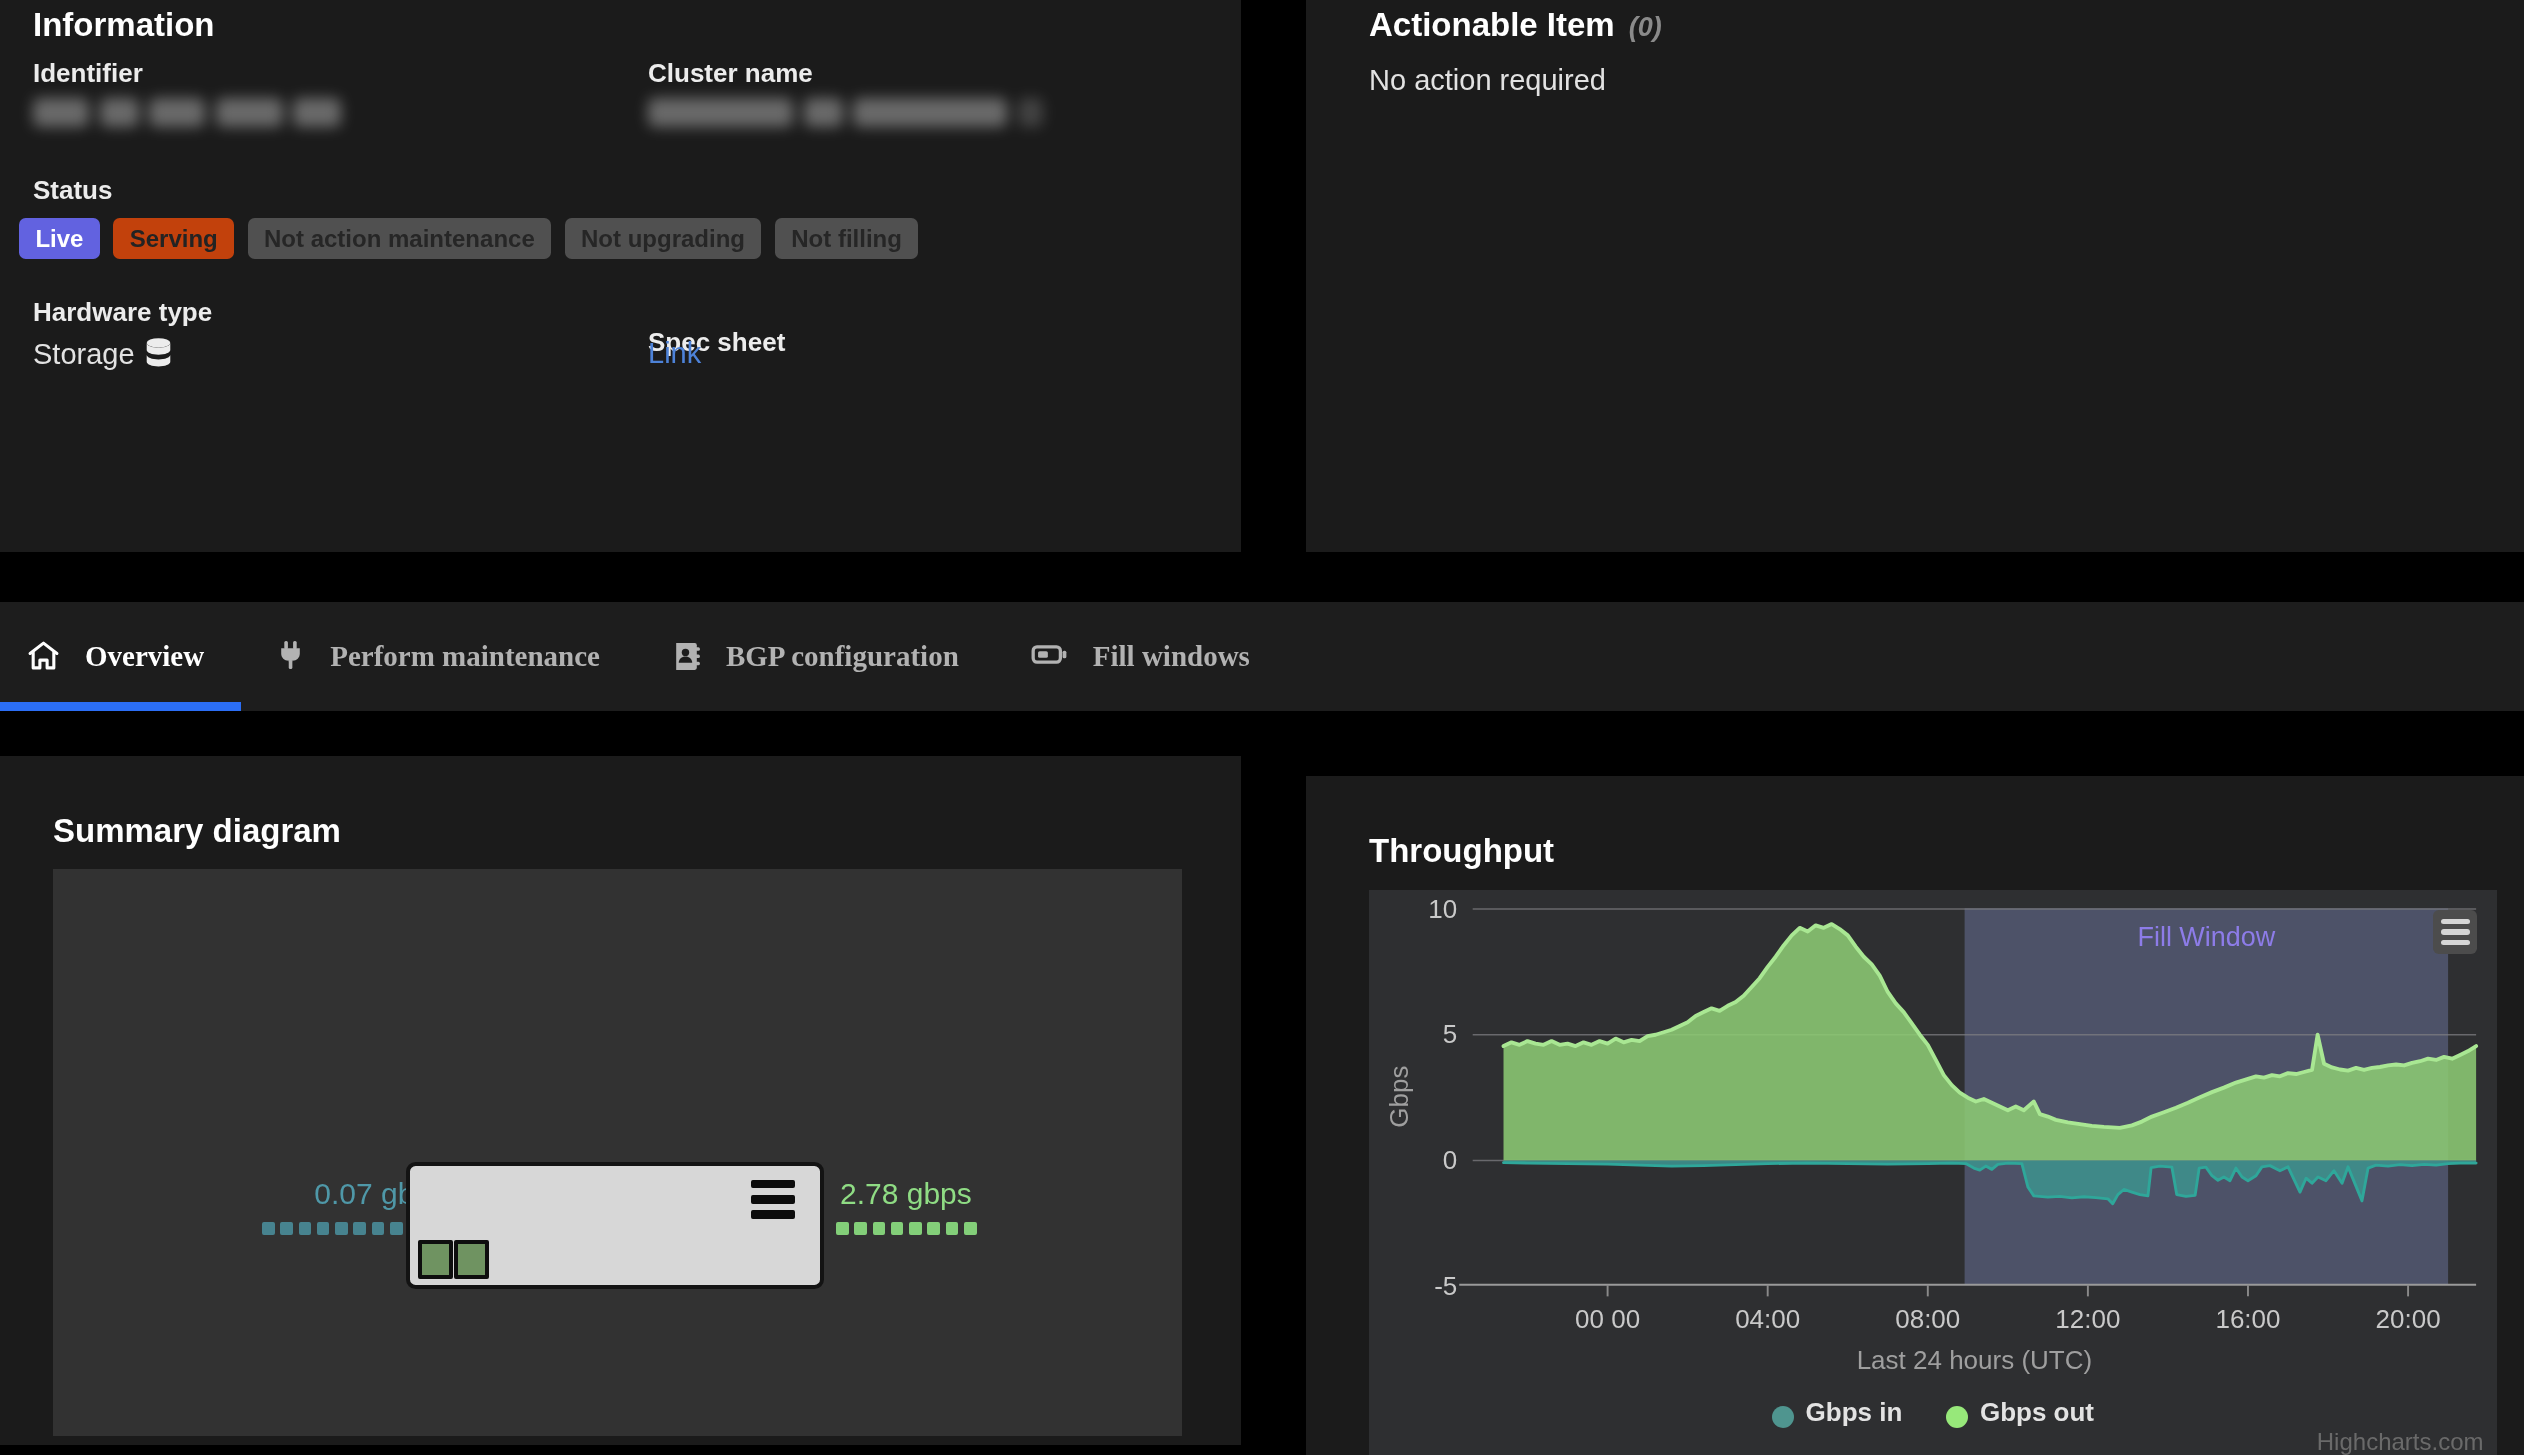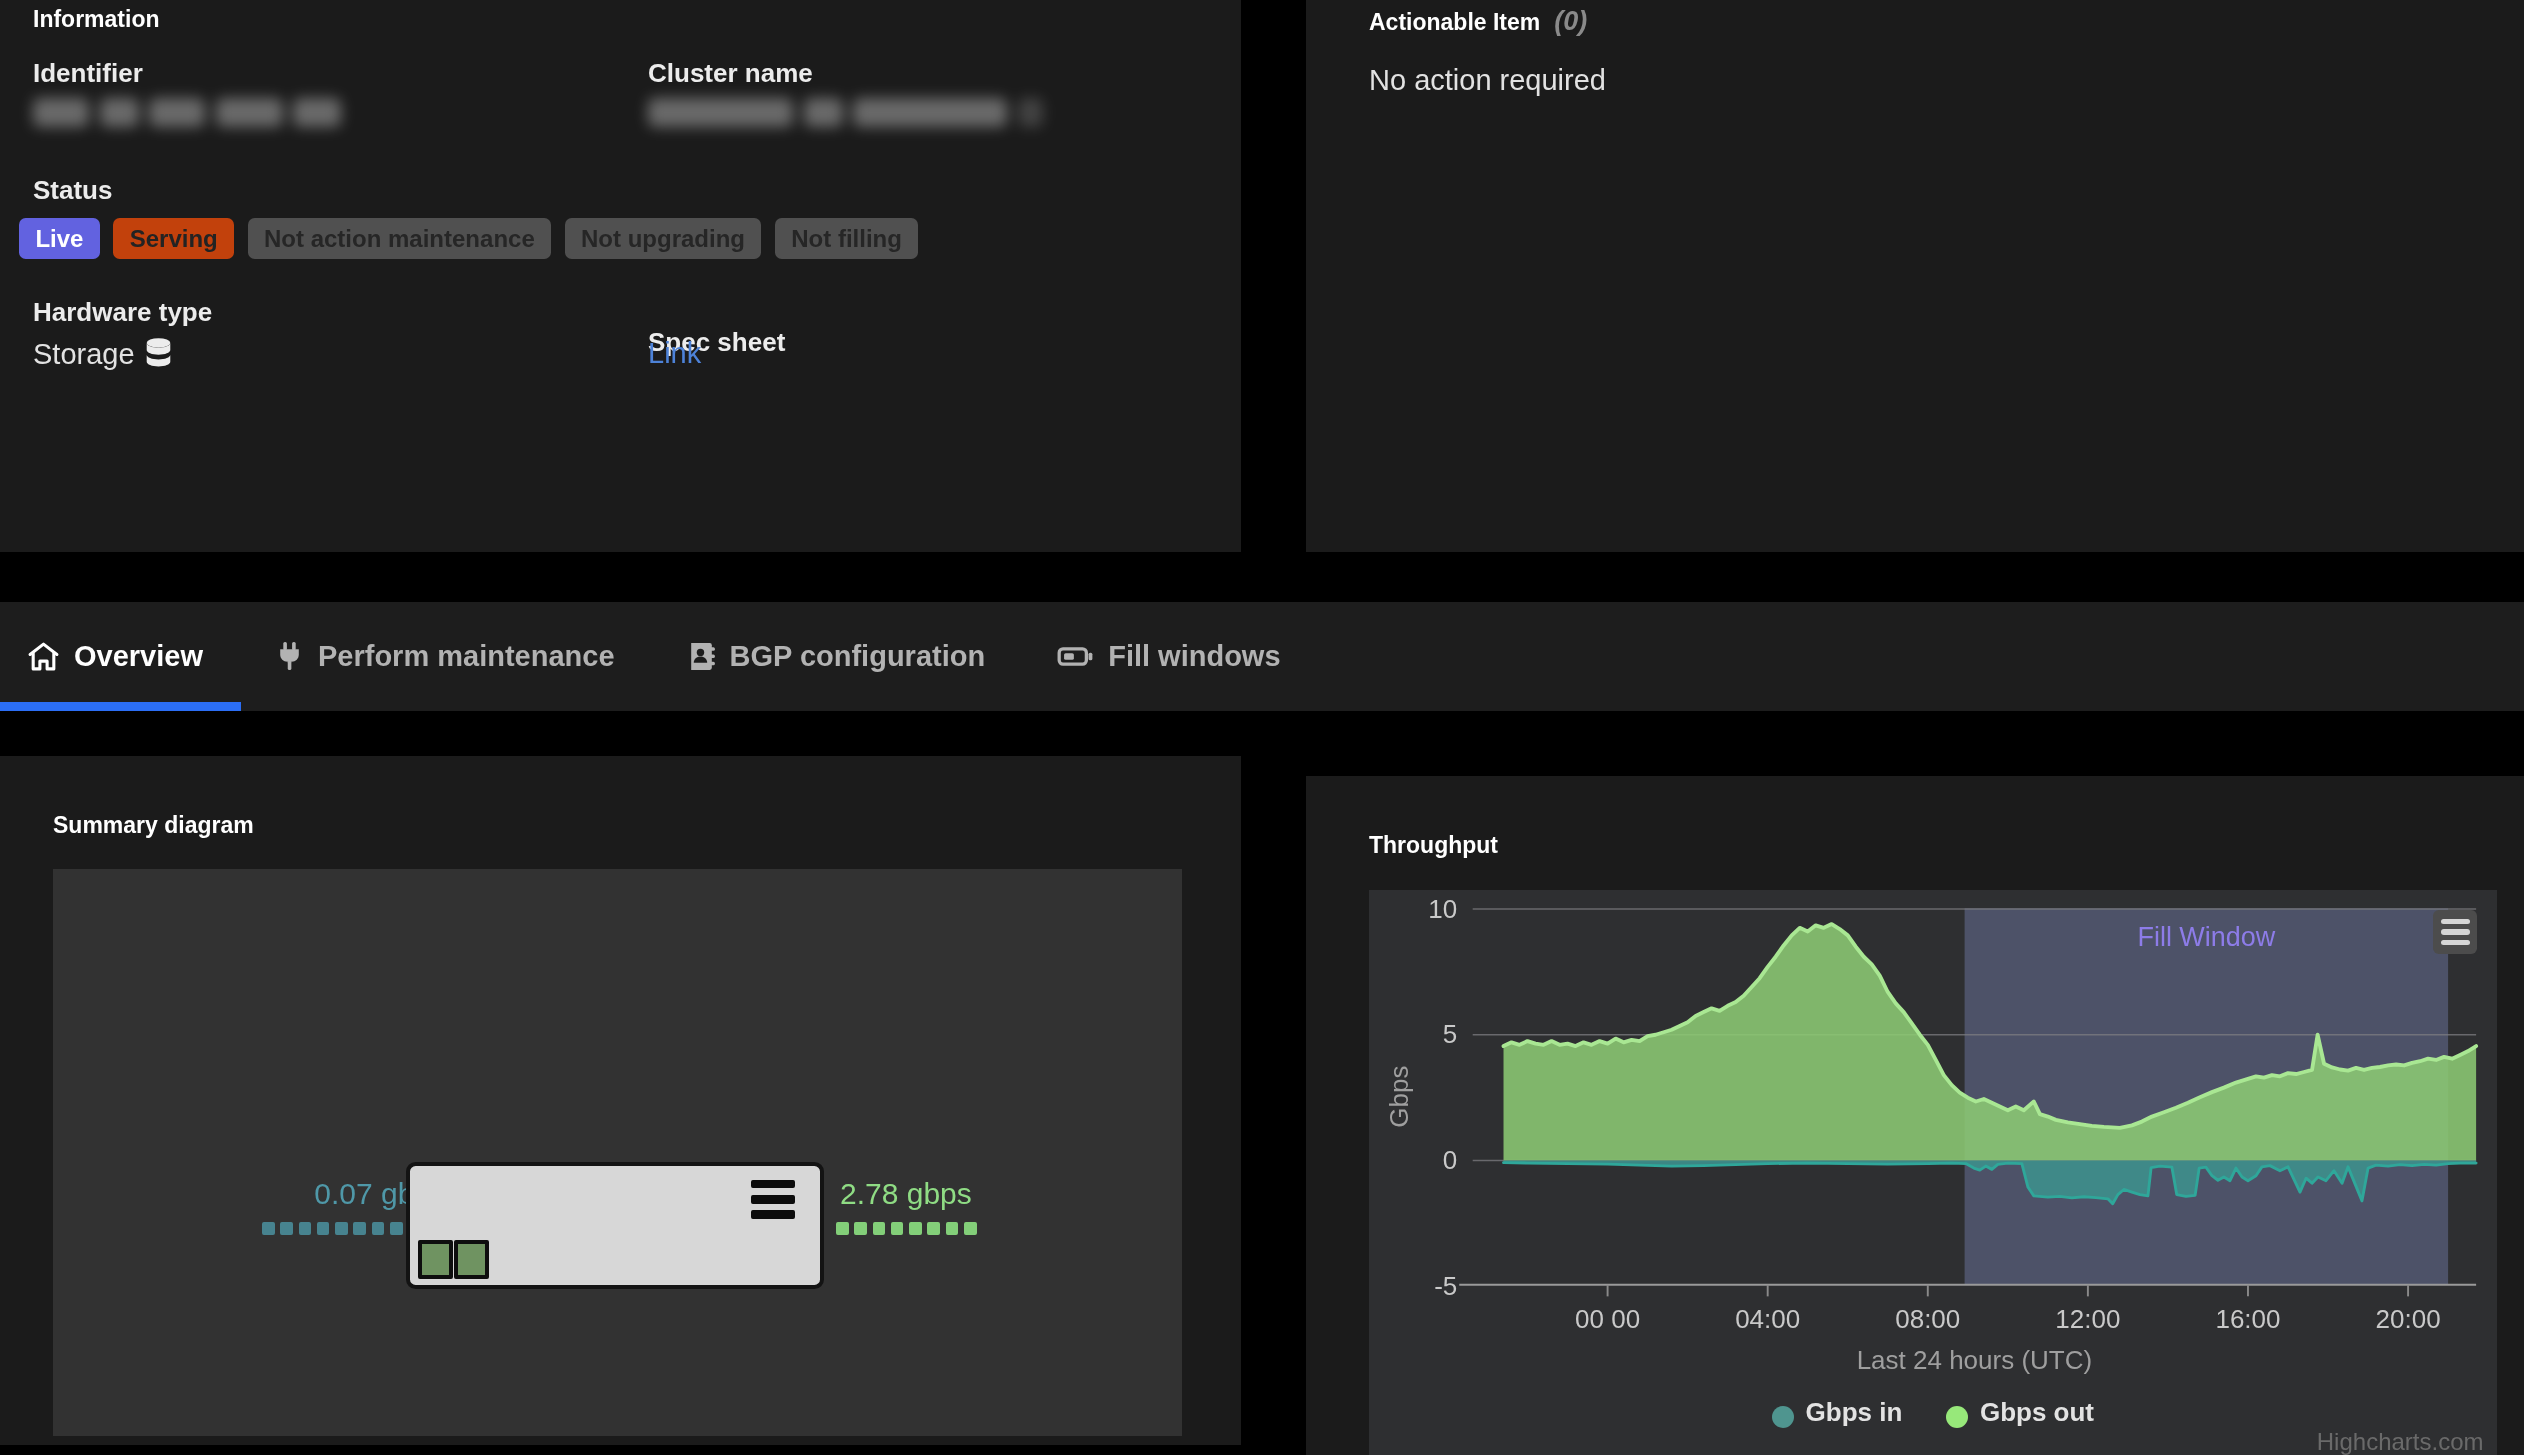--- a/index.html
+++ b/index.html
@@ -1,39 +1,39 @@
 <!DOCTYPE html>
 <html><head>
 <meta charset="utf-8">
 <style>
   html,body{margin:0;padding:0;background:#000;width:2525px;height:1455px;overflow:hidden;
     font-family:"Liberation Sans", sans-serif;-webkit-font-smoothing:antialiased;}
   .abs{position:absolute;}
   .panel{position:absolute;background:#1b1b1b;}
-  .ptitle{font-size:23px;font-weight:bold;color:#fff;}
+  .ptitle{font-size:33px;font-weight:bold;color:#fff;}
   .sublabel{font-size:26px;font-weight:bold;color:#ececec;}
   .value{font-size:29px;color:#e2e2e2;}
 
   
   #info-panel{left:0;top:0;width:1241px;height:552px;}
   #actionable-panel{left:1306px;top:0;width:1219px;height:552px;}
   .count-badge{font-size:27px;font-style:italic;font-weight:bold;color:#8a8a8a;margin-left:9.6px;}
   .blobrow{filter:blur(6.7px);opacity:.8;white-space:nowrap;}
   .blob{display:inline-block;height:29px;background:#7d7d7d;border-radius:6.7px;margin-right:10.6px;vertical-align:middle;}
   .badges{position:absolute;display:flex;gap:13.5px;}
   .badge{font-size:24px;font-weight:bold;padding:8.7px 16.4px;border-radius:6.7px;line-height:1;}
   .badge-live{background:#6262e0;color:#fff;}
   .badge-light{background:#c2410c;color:#232323;}
   .badge-muted{background:#505050;color:#262626;}
   .link{color:#4d82d8;font-size:29px;}
 
   
   #tabbar{position:absolute;left:0;top:602px;width:2525px;height:109px;background:#1d1d1d;border-bottom:4.8px solid #000;}
   .tabs-row{position:absolute;left:27px;top:0;height:100%;display:flex;align-items:center;}
-  .tab{display:flex;align-items:center;gap:14px;margin-right:72px;font-size:29px;font-weight:600;color:#b2b2b2;cursor:pointer;}
+  .tab{display:flex;gap:25px;margin-right:72px;font-size:29px;font-weight:600;color:#b2b2b2;cursor:pointer;font-family:Liberation Serif, serif;}
   .tab.active{color:#fff;}
   .tab svg{display:block;}
   #tab-underline{position:absolute;left:0;top:100px;width:241px;height:8.7px;background:#2b6ef5;}
 
   
   #summary-panel{left:0;top:756px;width:1241px;height:689px;}
   #throughput-panel{left:1306px;top:756px;width:1219px;height:788px;margin-top:20px;}
   #summary-box{position:absolute;left:53px;top:113px;width:1129px;height:567px;background:#323232;}
 
   .flow-label-in{position:absolute;left:96px;top:308px;width:297px;text-align:right;font-size:30px;color:#4f98a8;}

